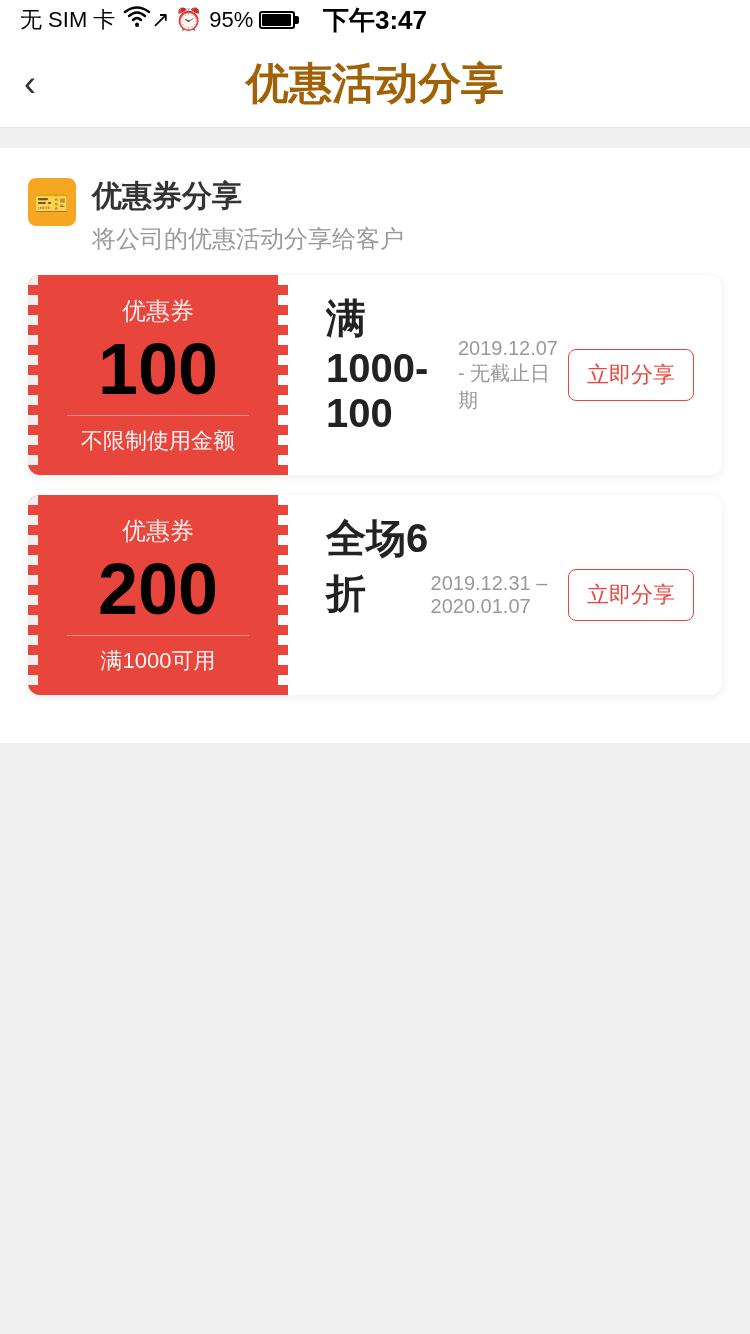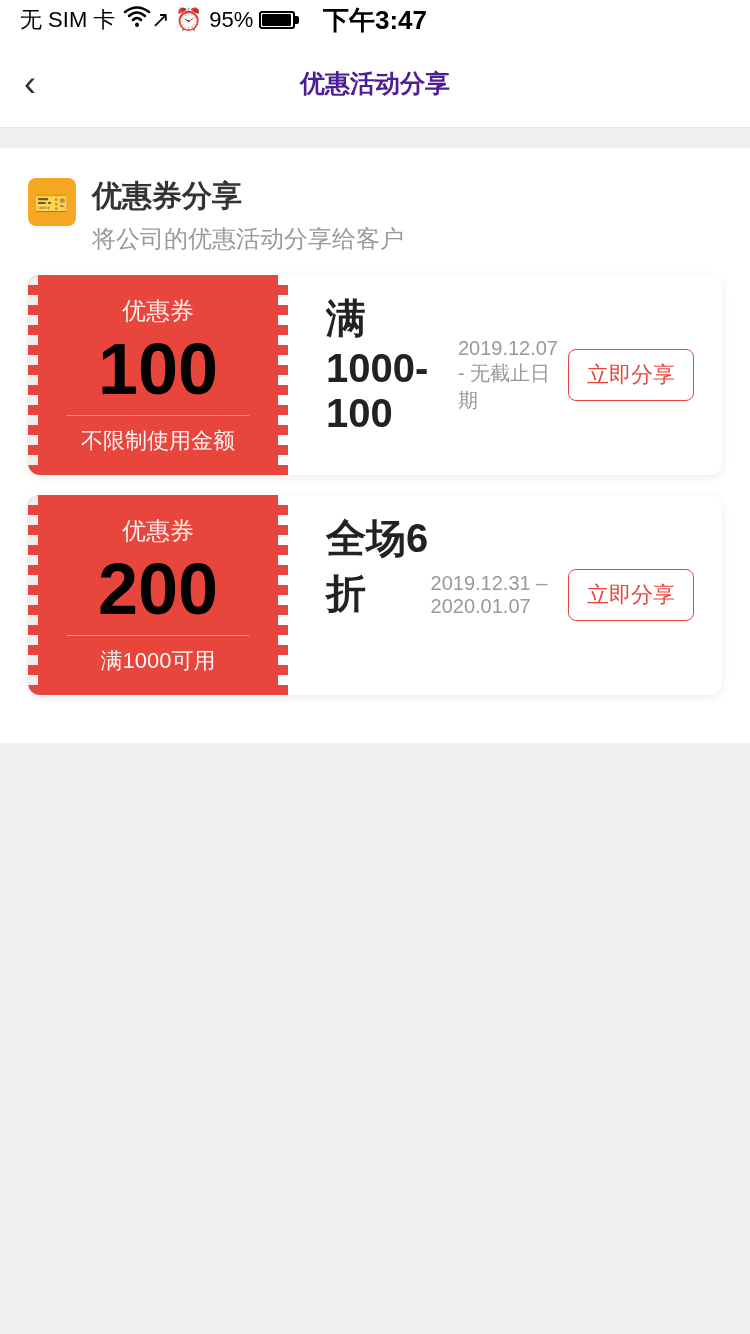--- a/index.html
+++ b/index.html
@@ -85,23 +85,23 @@
       border-bottom: 1px solid #e5e5e5;
     }
     .nav-back {
       position: absolute;
       left: 24px;
       font-size: 36px;
       color: #333;
       cursor: pointer;
     }
     .nav-title {
-      font-size: 25px;
+      font-size: 43px;
       font-weight: 600;
-      color: #4c1d95;
+      color: #a16207;
     }
 
     
     .section-divider {
       height: 20px;
       background: #f0f0f0;
     }
 
     
     .section-header {

